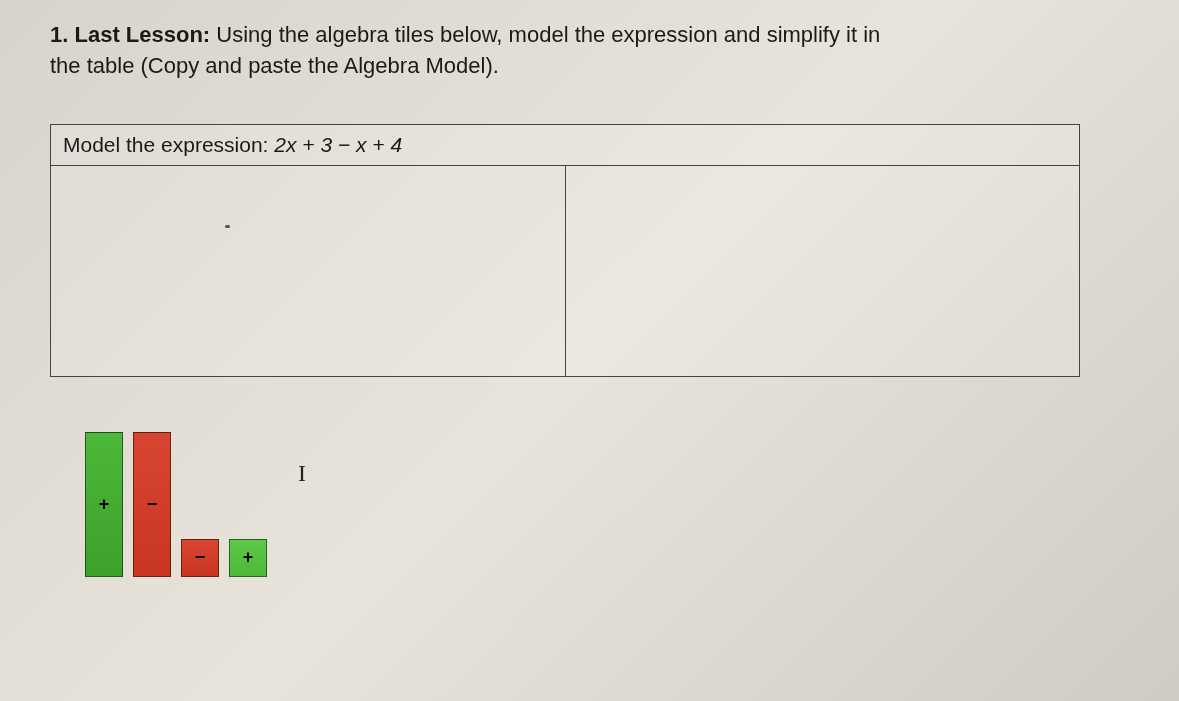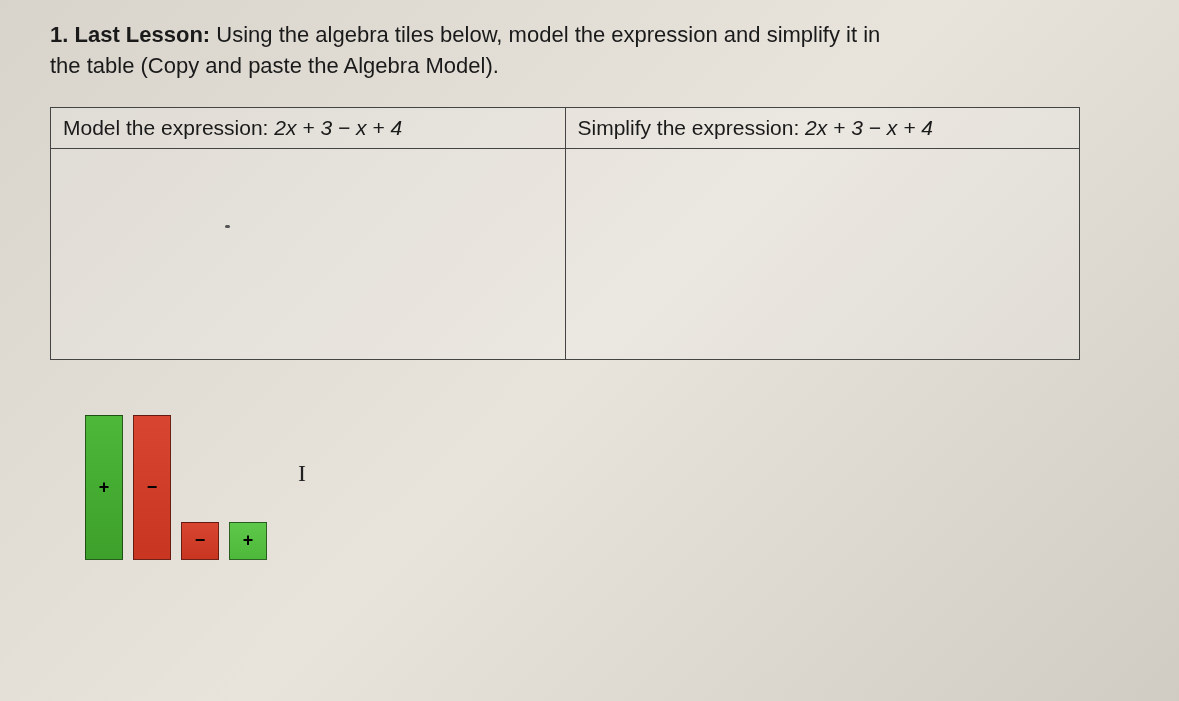--- a/index.html
+++ b/index.html
@@ -11,21 +11,21 @@
       width: 1179px;
       height: 701px;
       background: linear-gradient(135deg, #d8d4cc 0%, #e8e4dc 50%, #d0ccc4 100%);
       font-family: Arial, Helvetica, sans-serif;
       padding: 20px 50px;
       position: relative;
     }
     .question-header {
       font-size: 22px;
       color: #1a1a1a;
-      margin-bottom: 25px;
+      margin-bottom: 42px;
       line-height: 1.4;
     }
     .question-number {
       font-weight: bold;
     }
     .lesson-label {
       font-weight: bold;
     }
     .table-container {
       width: 1030px;
@@ -131,25 +131,20 @@
   <span>the table (Copy and paste the Algebra Model).</span>
 </div>
 
 <div class="table-container">
   <div class="table-header">
     <div class="table-header-cell">
       <span>Model the expression:</span>
       <span>  </span>
       <span class="math-expr">2x + 3 − x + 4</span>
     </div>
-    <div class="table-header-cell">
-      <span>Simplify the expression:</span>
-      <span>  </span>
-      <span class="math-expr">2x + 3 − x + 4</span>
-    </div>
   </div>
   <div class="table-body">
     <div class="table-body-cell"></div>
     <div class="table-body-cell"></div>
   </div>
 </div>
 
 <div class="dot-mark"></div>
 
 <div class="text-cursor">I</div>

